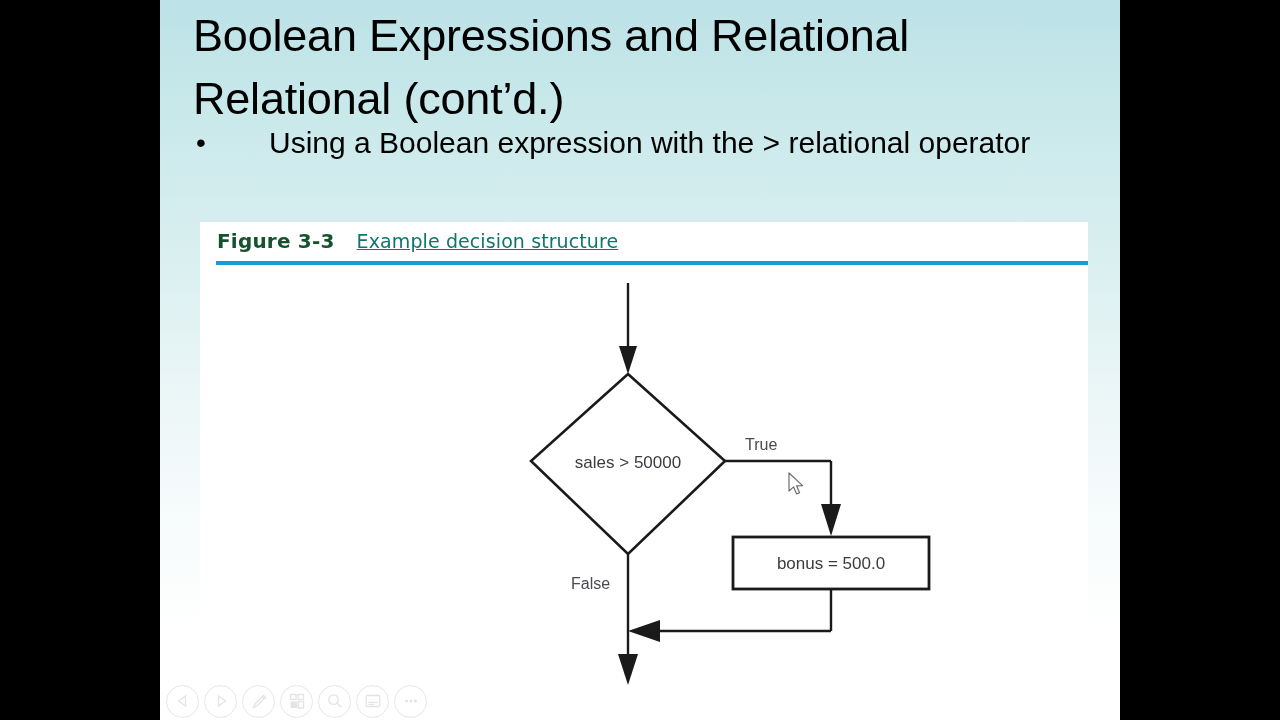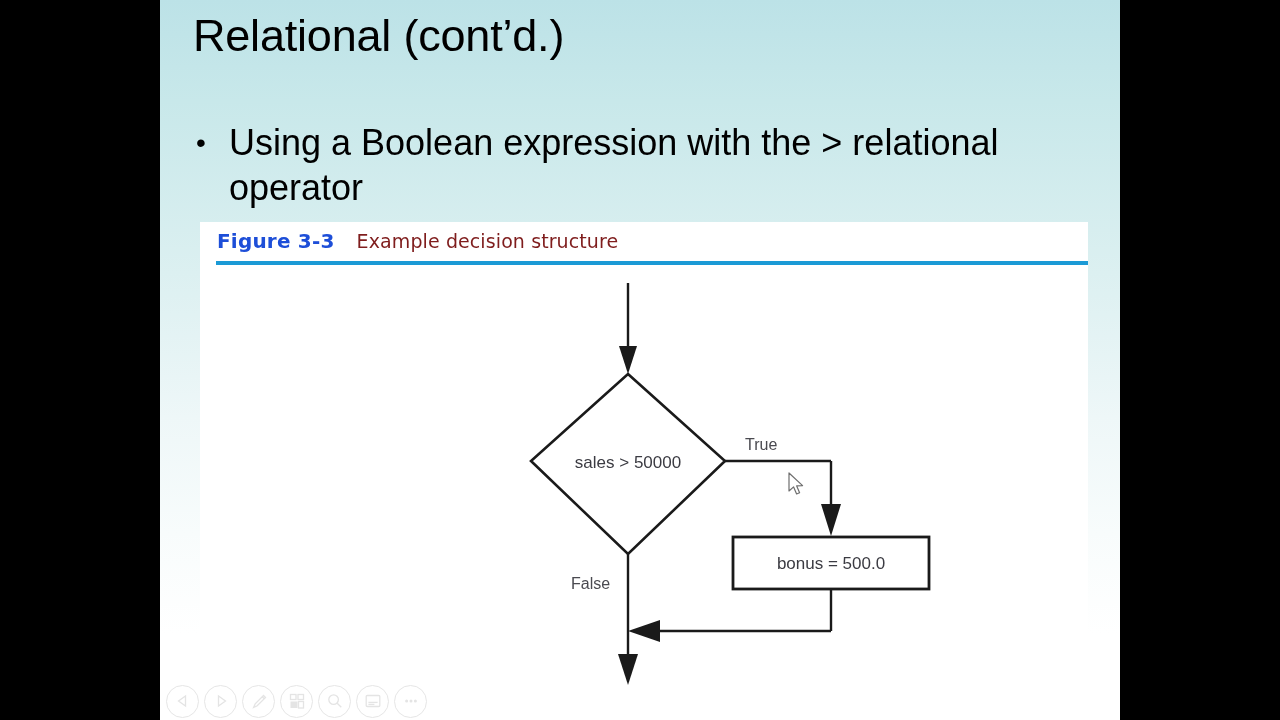--- a/index.html
+++ b/index.html
@@ -66,54 +66,56 @@
     font-size: 28px;
     line-height: 45px;
     width: 36px;
     flex: 0 0 36px;
     color: #000;
     text-align: left;
     padding-left: 3px;
     box-sizing: border-box;
   }
   .bullet-text {
-    font-size: 36px;
+    font-size: 30px;
     line-height: 45px;
     color: #000000;
     max-width: 810px;
+    margin-left: 40px;
   }
   
   #figure-panel {
     position: absolute;
     left: 40px;
     top: 222px;
     width: 888px;
     height: 498px;
     background: #ffffff;
   }
   #figure-caption {
     position: absolute;
     left: 17px;
     top: 7px;
     white-space: nowrap;
   }
   .fig-label {
     font-family: "DejaVu Sans", sans-serif;
     font-size: 20px;
     font-weight: bold;
-    color: #1d4ed8;
+    color: #14532d;
     letter-spacing: 0.2px;
   }
   .fig-desc {
     font-family: "DejaVu Sans", sans-serif;
     font-size: 19px;
     font-weight: 400;
-    color: #7f1d1d;
+    color: #0f766e;
     padding-left: 22px;
     letter-spacing: 0.1px;
+    text-decoration: underline;
   }
   #figure-rule {
     position: absolute;
     left: 16px;
     top: 39px;
     width: 872px;
     height: 4px;
     background: #1b9ad6;
   }
   #flowchart {
@@ -168,20 +170,21 @@
   .tb-btn .fl { fill: #e4e4e4; }
 </style>
 </head>
 <body>
 
 <div id="viewport">
 
   <div id="slide">
 
     <div id="title-block">
+      <div class="slide-title">Boolean Expressions and Relational</div>
       <div class="slide-title">Relational (cont’d.)</div>
     </div>
 
     <div id="bullet-block">
       <div class="bullet-row">
         <span class="bullet-dot">•</span>
         <span class="bullet-text">Using a Boolean expression with the &gt; relational operator</span>
       </div>
     </div>
 

